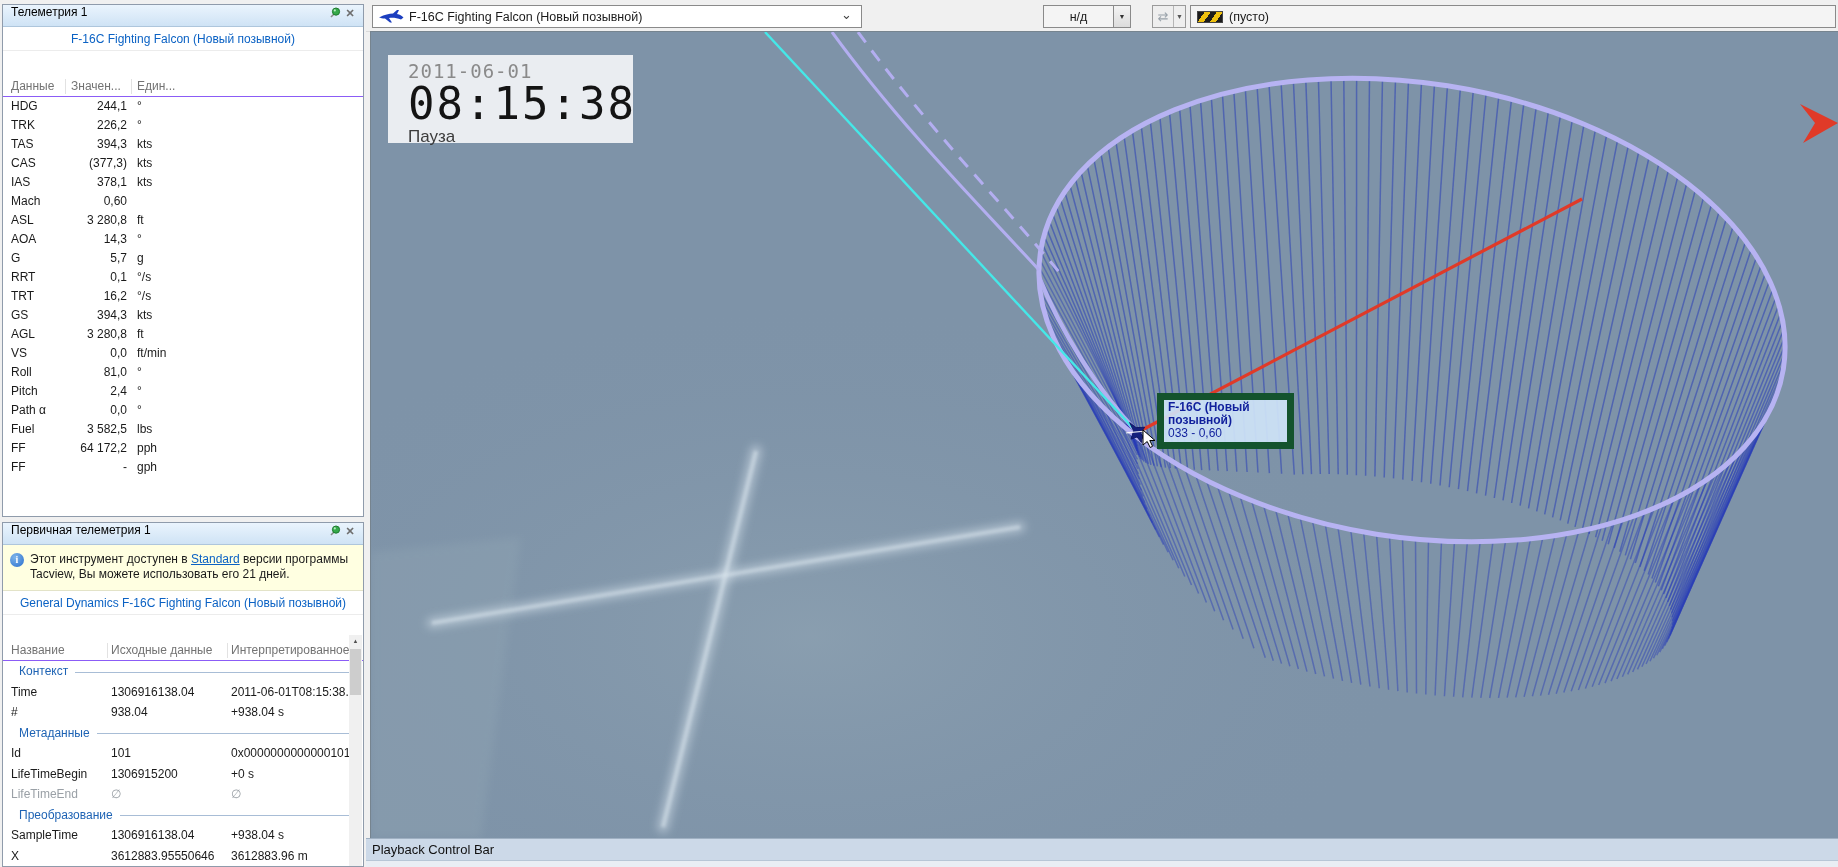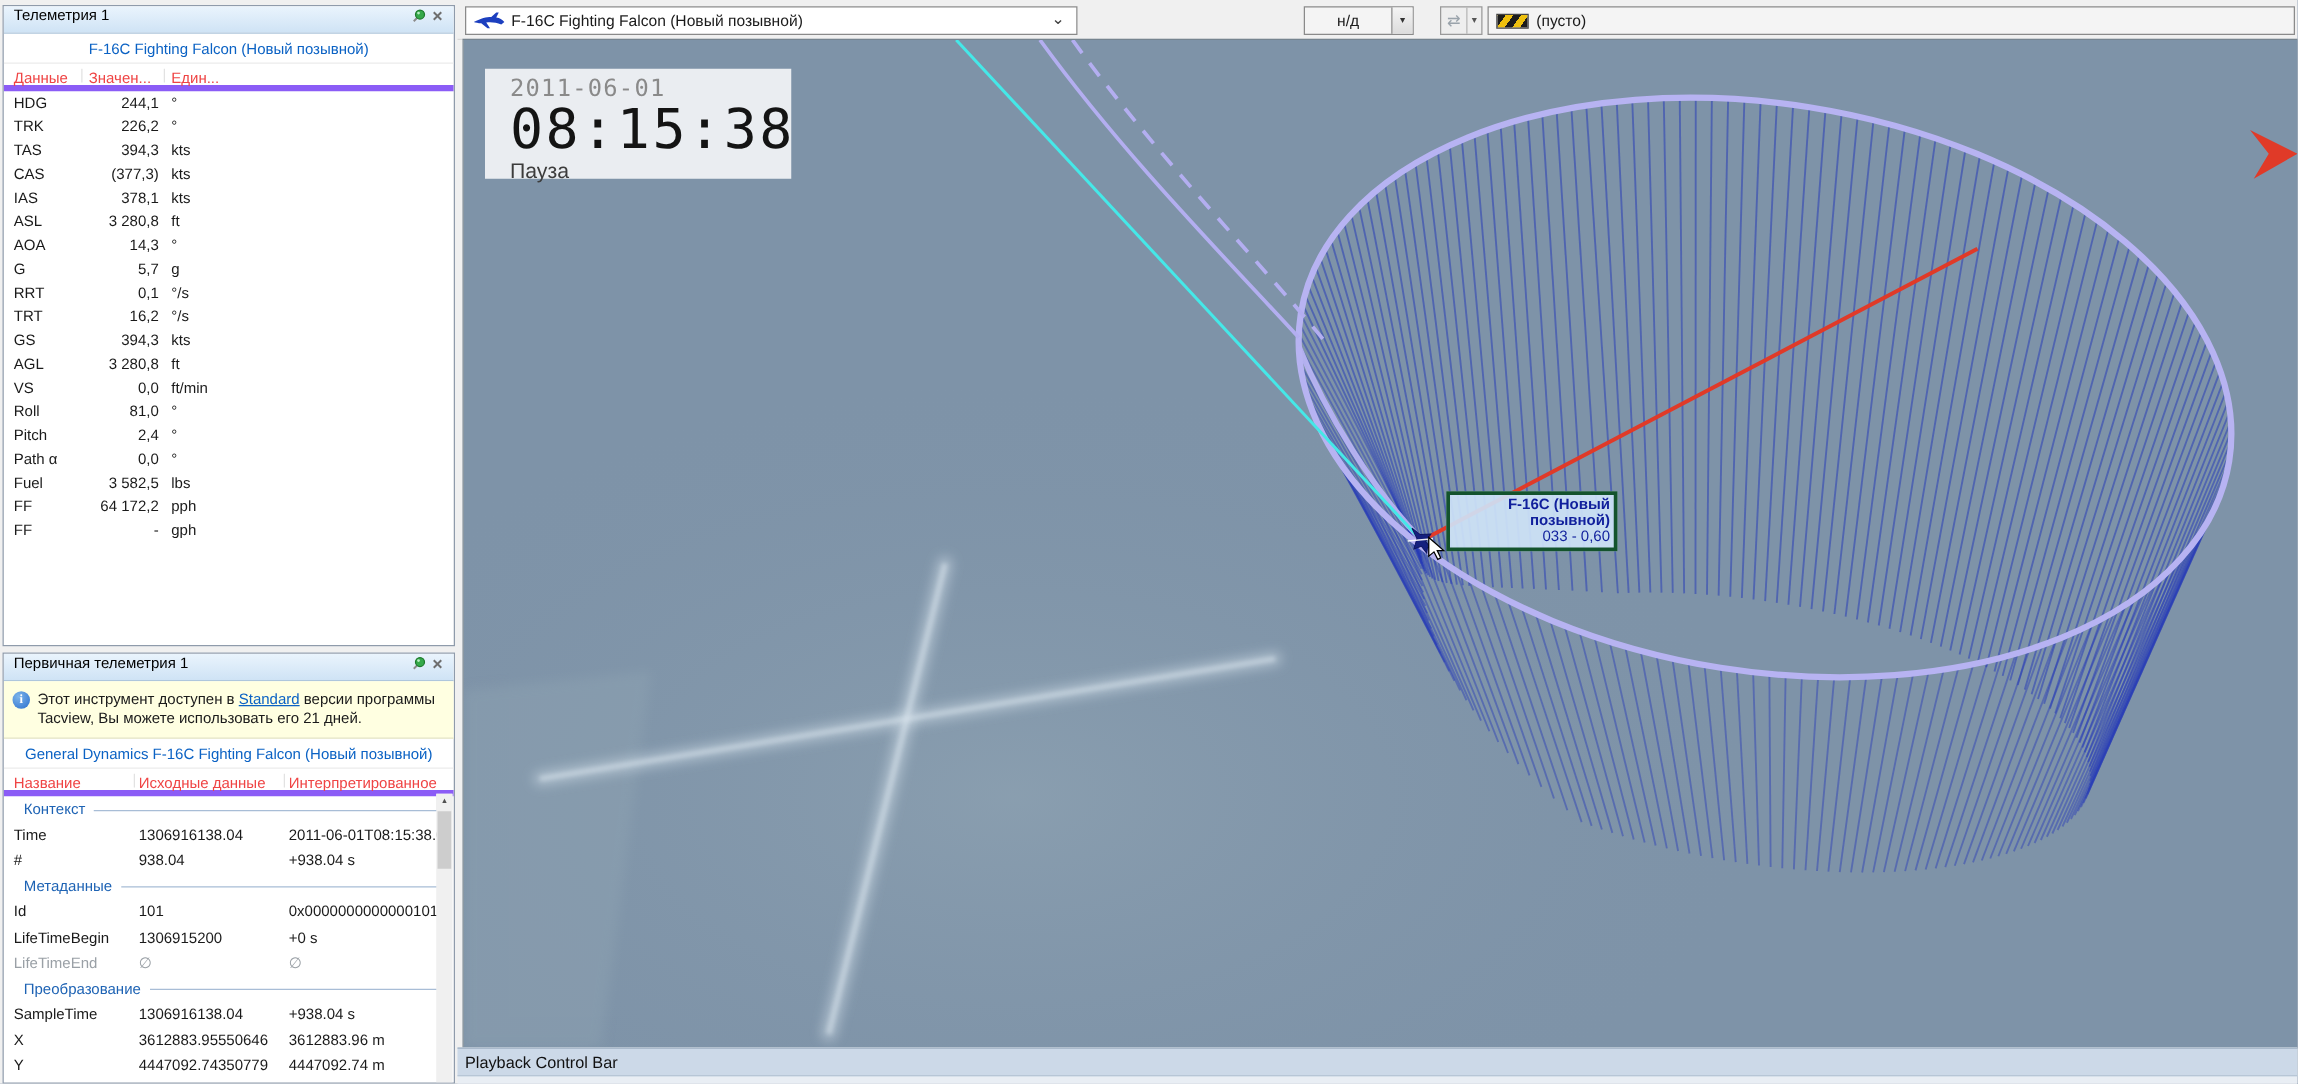--- a/index.html
+++ b/index.html
@@ -27,21 +27,21 @@
   .panel1 { top:4px; height:513px; }
   .panel2 { top:522px; height:345px; }
   .titlebar { height:22px; background:linear-gradient(#eaf4fd,#cfe3f5); border-bottom:1px solid #aec6dc;
               display:flex; align-items:flex-start; padding:0 5px 0 8px; }
   .ptitle { flex:1; font-size:12px; color:#000; }
   .tbtn { width:16px; height:16px; display:flex; align-items:center; justify-content:center; cursor:default; }
   .xglyph { color:#6e6e6e; font-size:11px; font-weight:bold; }
   .linkrow { height:24px; display:flex; align-items:center; justify-content:center; border-bottom:1px solid #ececec; }
   .linkrow a, .notice a { color:#0b62c4; text-decoration:underline; cursor:pointer; }
   .linkrow a { text-decoration:none; }
-  .thead { position:relative; height:22px; border-bottom:5px solid #8b5cf6; color:#ef4444; }
+  .thead { position:relative; height:22px; border-bottom:1px solid #8b5cf6; color:#737373;margin-top:24px; }
   .thead span { position:absolute; top:4px; }
   .vsep { position:absolute; top:2px; bottom:2px; width:1px; background:#e2e2e2; }
 
   
   .trow { position:relative; height:19px;padding-left:20px; }
   .trow .tn { position:absolute; left:8px; top:2px; }
   .trow .tv { position:absolute; left:56px; width:68px; top:2px; text-align:right; }
   .trow .tu { position:absolute; left:134px; top:2px; }
 
   
@@ -64,21 +64,21 @@
 
   
   .viewport { position:absolute; left:371px; top:32px; width:1467px; height:806px; background:#7e93a8; outline:1px solid #76848f; }
   .viewport svg { position:absolute; left:0; top:0; }
   .clock { position:absolute; left:17px; top:23px; width:245px; height:88px; background:rgba(242,244,246,.93);
            font-family:"DejaVu Sans Mono", monospace; padding:5px 0 0 20px; }
   .clock .cdate { color:#8a8a8a; font-size:19px; letter-spacing:1px; }
   .clock .ctime { color:#141414; font-size:44px; line-height:44px; letter-spacing:2px; }
   .clock .cstatus { color:#3c3c3c; font-size:17px; font-family:"Liberation Sans",sans-serif; margin-top:1px; }
   .tooltip { position:absolute; left:786px; top:361px; width:137px; background:rgba(206,227,247,.92);
-             border:3px solid #14532d; color:#101f9c; font-size:12px; font-weight:bold; line-height:13px; padding:1px 3px 2px 4px;text-align:right; }
+             border:7px solid #14532d; color:#101f9c; font-size:12px; font-weight:bold; line-height:13px; padding:1px 3px 2px 4px; }
   .tooltip .tl2 { font-weight:normal; }
 
   
   .playbar { position:absolute; left:366px; top:838px; width:1472px; height:29px; background:#e9eef4; }
   .playbar .bar { height:23px; background:#ccd9e8; border-top:1px solid #9fb0c2; border-bottom:1px solid #b7c6d6;
                   line-height:22px; padding-left:6px; font-size:13px; color:#111; }
 </style>
 </head>
 <body>
 
@@ -146,20 +146,25 @@
       </div>
       <div class="trow">
         <span class="tn">CAS</span>
         <span class="tv">(377,3)</span>
         <span class="tu">kts</span>
       </div>
       <div class="trow">
         <span class="tn">IAS</span>
         <span class="tv">378,1</span>
         <span class="tu">kts</span>
+      </div>
+      <div class="trow">
+        <span class="tn">Mach</span>
+        <span class="tv">0,60</span>
+        <span class="tu"></span>
       </div>
       <div class="trow">
         <span class="tn">ASL</span>
         <span class="tv">3 280,8</span>
         <span class="tu">ft</span>
       </div>
       <div class="trow">
         <span class="tn">AOA</span>
         <span class="tv">14,3</span>
         <span class="tu">°</span>

